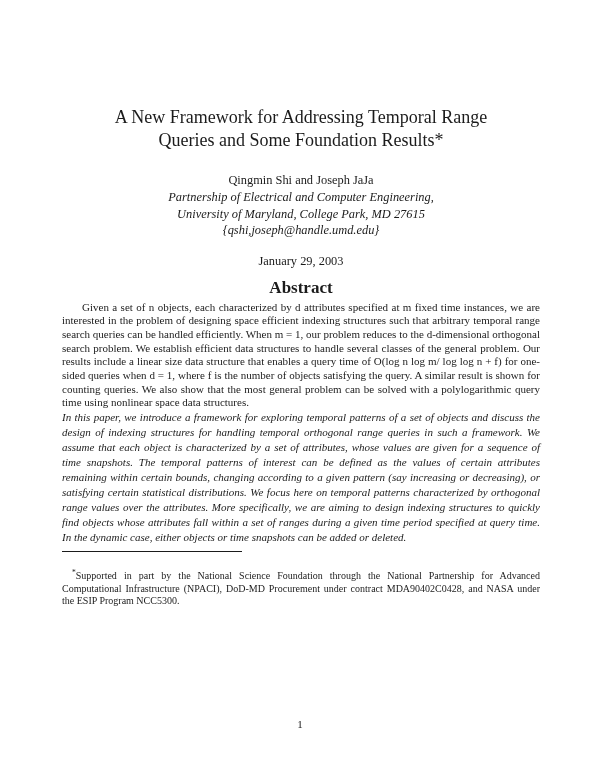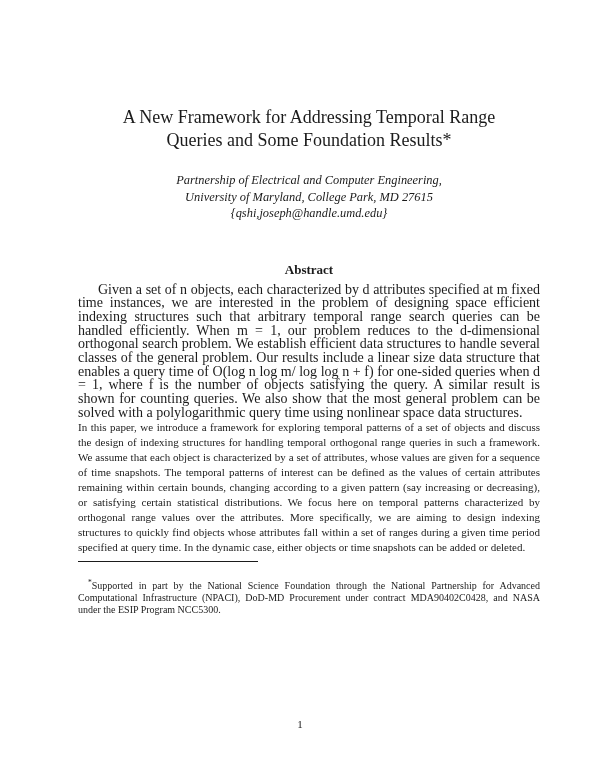--- a/index.html
+++ b/index.html
@@ -7,21 +7,21 @@
     padding: 0;
     background: #ffffff;
   }
   .page {
     position: relative;
     width: 600px;
     height: 776px;
     margin: 0;
     background: #ffffff;
     box-sizing: border-box;
-    padding: 106px 60px 0 78px;
+    padding: 106px 60px 0 62px;
     font-family: "Liberation Serif", "DejaVu Serif", serif;
     color: #1b1b1b;
     overflow: hidden;
   }
   .title {
     margin: 0 0 20px 0;
     text-align: center;
     font-size: 18px;
     font-weight: normal;
     line-height: 23px;
@@ -39,45 +39,46 @@
     font-size: 12.4px;
     line-height: 16.5px;
   }
   .date {
     margin-top: 14px;
     text-align: center;
     font-size: 12.4px;
     line-height: 17px;
   }
   .abstract-heading {
-    margin-top: 40px;
+    margin-top: 10px;
     text-align: center;
     font-weight: bold;
-    font-size: 13px;
+    font-size: 17px;
     line-height: 16px;
   }
   .abstract-body {
     margin: 5px 0 0 0;
-    font-size: 14px;
+    font-size: 11px;
     line-height: 13.7px;
     text-align: justify;
     text-indent: 20px;
   }
   .section-heading {
     margin: 22px 0 8px 0;
     font-size: 16.5px;
     font-weight: bold;
     line-height: 22px;
   }
   .secnum { margin-right: 14px; }
   .body-text {
     margin: 0;
     font-size: 11px;
     line-height: 15px;
     text-align: justify;
+    font-style: italic;
   }
   .footnote-rule {
     margin-top: 6px;
     width: 180px;
     border-top: 1.2px solid #1b1b1b;
     height: 0;
   }
   .footnote {
     margin: 18px 0 0 0;
     font-size: 10px;
@@ -103,25 +104,27 @@
 <body>
 
 <div class="page">
 
   <h1 class="title">
     <span class="tline">A New Framework for Addressing Temporal Range</span>
     <span class="tline">Queries and Some Foundation Results*</span>
   </h1>
 
   <div class="authors">
+    <div class="author-names">Qingmin Shi and Joseph JaJa</div>
     <div class="affil">Partnership of Electrical and Computer Engineering,</div>
     <div class="affil">University of Maryland, College Park, MD 27615</div>
     <div class="affil">{qshi,joseph@handle.umd.edu}</div>
   </div>
 
+  <div class="date">January 29, 2003</div>
 
   <div class="abstract-heading">Abstract</div>
 
   <p class="abstract-body">Given a set of n objects, each characterized by d attributes specified at m fixed time instances, we are interested in the problem of designing space efficient indexing structures such that arbitrary temporal range search queries can be handled efficiently. When m = 1, our problem reduces to the d-dimensional orthogonal search problem. We establish efficient data structures to handle several classes of the general problem. Our results include a linear size data structure that enables a query time of O(log n log m/ log log n + f) for one-sided queries when d = 1, where f is the number of objects satisfying the query. A similar result is shown for counting queries. We also show that the most general problem can be solved with a polylogarithmic query time using nonlinear space data structures.</p>
 
 
   <p class="body-text">In this paper, we introduce a framework for exploring temporal patterns of a set of objects and discuss the design of indexing structures for handling temporal orthogonal range queries in such a framework. We assume that each object is characterized by a set of attributes, whose values are given for a sequence of time snapshots. The temporal patterns of interest can be defined as the values of certain attributes remaining within certain bounds, changing according to a given pattern (say increasing or decreasing), or satisfying certain statistical distributions. We focus here on temporal patterns characterized by orthogonal range values over the attributes. More specifically, we are aiming to design indexing structures to quickly find objects whose attributes fall within a set of ranges during a given time period specified at query time. In the dynamic case, either objects or time snapshots can be added or deleted.</p>
 
   <div class="footnote-rule"></div>
 

